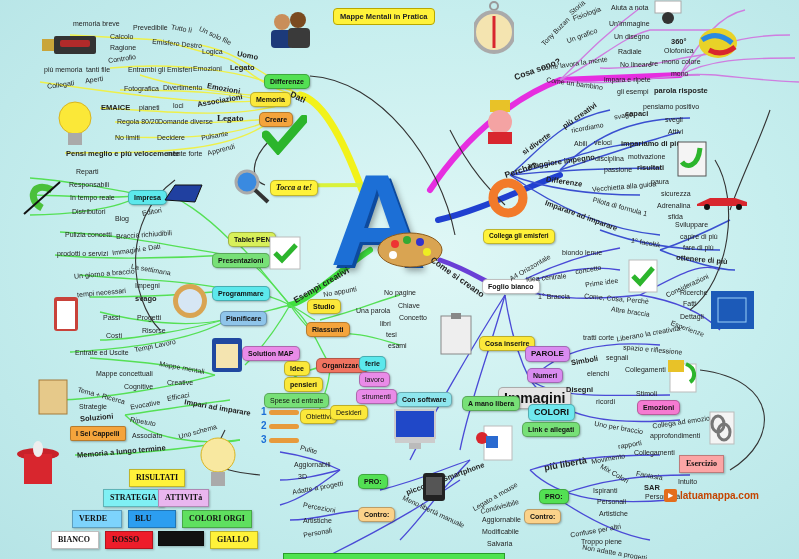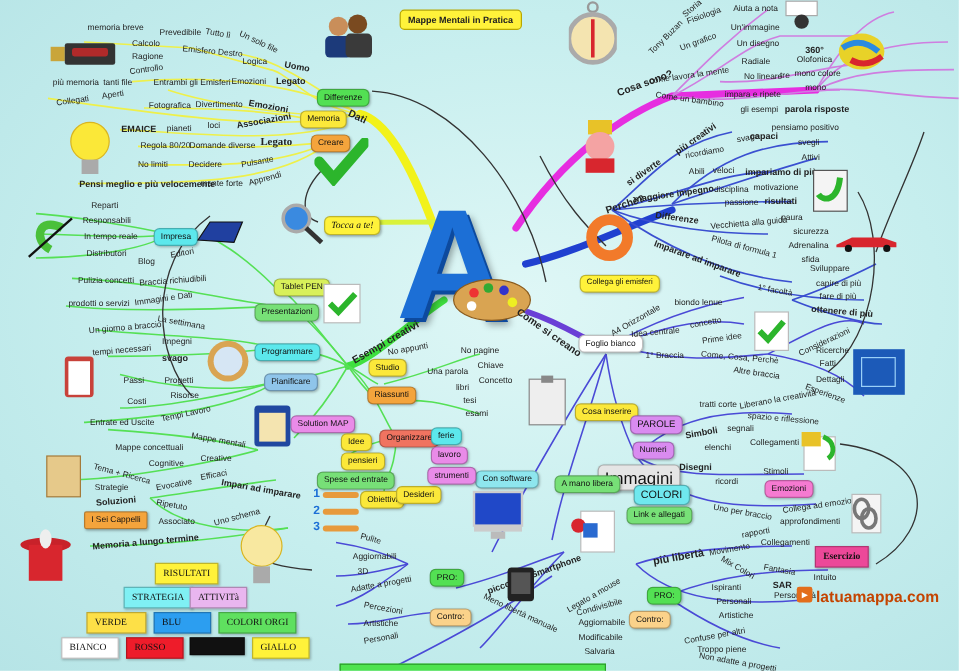--- a/index.html
+++ b/index.html
@@ -14,21 +14,21 @@
     position: absolute;
     font-size: 7px;
     color: #222;
     white-space: nowrap;
     line-height: 1;
   }
   .lbl.b { font-weight: bold; font-size: 7.5px; }
   .node {
     position: absolute;
     font-size: 7px;
-    font-weight: normal;
+    font-weight: bold;
     padding: 3px 5px;
     border-radius: 5px;
     white-space: nowrap;
     border: 1px solid rgba(0,0,0,0.25);
     box-shadow: 1px 1px 2px rgba(0,0,0,0.25);
     line-height: 1;
     color: #111;
   }
   .rect { border-radius: 0; font-family: "Liberation Serif", serif; font-size: 8px; padding: 4px 6px; }
   .title {
@@ -41,21 +41,21 @@
   .bigA {
     position: absolute; left: 330px; top: 155px;
     font-family: "Liberation Sans", sans-serif; font-weight: bold; font-size: 130px;
     color: #1c6fd6; line-height: 1;
     text-shadow: 3px 3px 0 #0d4a9e, 5px 6px 6px rgba(0,0,0,0.35);
   }
   .footer-bar {
     position: absolute; left: 283px; top: 553px; width: 222px; height: 8px;
     background: #4fe34f; border: 1px solid #2a9c2a;
   }
-  .site { position: absolute; left: 680px; top: 490px; font-weight: bold; font-size: 13px; color: #c44400; }
+  .site { position: absolute; left: 680px; top: 490px; font-weight: bold; font-size: 10px; color: #c44400; }
   .site-badge { position: absolute; left: 664px; top: 489px; width: 13px; height: 13px; background: #e36d1b; border-radius: 2px; color: #fff; font-size: 9px; font-weight: bold; text-align: center; line-height: 13px; }
 </style>
 </head>
 <body>
 
 <svg id="map" viewBox="0 0 799 559" xmlns="http://www.w3.org/2000/svg">
 
   <path d="M362 190 C340 130 320 100 300 95" stroke="#f2f21a" stroke-width="7" fill="none" stroke-linecap="round"></path>
   <path d="M372 185 C310 185 290 185 275 186" stroke="#d9f23a" stroke-width="4" fill="none"></path>
   <path d="M430 190 C470 130 520 95 560 80 L680 75" stroke="#e62ee0" stroke-width="6" fill="none" stroke-linecap="round"></path>
@@ -279,21 +279,21 @@
 <div class="lbl b" style="left:676px;top:256px;transform:rotate(5deg)">ottenere di più</div>
 
 <div class="node" style="left:482px;top:279px;background:#fff">Foglio bianco</div>
 <div class="node" style="left:479px;top:336px;background:#fbe83a">Cosa inserire</div>
 <div class="node" style="left:525px;top:346px;background:#d98bf0;font-size:8px">PAROLE</div>
 <div class="node" style="left:527px;top:368px;background:#d98bf0">Numeri</div>
 <div class="node" style="left:498px;top:387px;background:#e5e5e5;font-size:14px">Immagini</div>
 <div class="node" style="left:528px;top:404px;background:#6fe8ee;font-size:9px">COLORI</div>
 <div class="node" style="left:522px;top:422px;background:#77e077">Link e allegati</div>
 <div class="node" style="left:637px;top:400px;background:#f57ad1">Emozioni</div>
-<div class="node rect" style="left:679px;top:455px;background:#ec4899;font-weight:bold">Esercizio</div>
+<div class="node rect" style="left:679px;top:455px;background:#fca5a5;font-weight:bold">Esercizio</div>
 <div class="node" style="left:539px;top:489px;background:#53e053">PRO:</div>
 <div class="node" style="left:524px;top:509px;background:#fbd28a">Contro:</div>
 <div class="node" style="left:462px;top:396px;background:#77e077">A mano libera</div>
 <div class="node" style="left:396px;top:392px;background:#8ee6ee">Con software</div>
 <div class="node" style="left:358px;top:474px;background:#53e053">PRO:</div>
 <div class="node" style="left:358px;top:507px;background:#fbd28a">Contro:</div>
 
 <div class="lbl" style="left:507px;top:264px;transform:rotate(-30deg)">A4 Orizzontale</div>
 <div class="lbl" style="left:562px;top:249px">biondo lenue</div>
 <div class="lbl" style="left:526px;top:274px;transform:rotate(-5deg)">Idea centrale</div>
@@ -416,21 +416,21 @@
 <div class="lbl b" style="left:80px;top:414px;transform:rotate(-5deg)">Soluzioni</div>
 <div class="lbl b" style="left:184px;top:404px;transform:rotate(10deg)">Impari ad imparare</div>
 <div class="lbl" style="left:130px;top:418px;transform:rotate(10deg)">Ripetuto</div>
 <div class="lbl" style="left:132px;top:432px">Associato</div>
 <div class="lbl" style="left:178px;top:428px;transform:rotate(-15deg)">Uno schema</div>
 <div class="lbl b" style="left:77px;top:448px;transform:rotate(-5deg)">Memoria a lungo termine</div>
 
 <div class="node rect" style="left:129px;top:469px;background:#fff23a">RISULTATI</div>
 <div class="node rect" style="left:103px;top:489px;background:#7ff0f4">STRATEGIA</div>
 <div class="node rect" style="left:158px;top:489px;background:#e9b6ef">ATTIVITà</div>
-<div class="node rect" style="left:72px;top:510px;background:#fde047;width:50px">VERDE</div>
+<div class="node rect" style="left:72px;top:510px;background:#7dd3fc;width:50px">VERDE</div>
 <div class="node rect" style="left:128px;top:510px;background:#2c9ef0;width:48px">BLU</div>
 <div class="node rect" style="left:182px;top:510px;background:#5fe05f">COLORI ORGI</div>
 <div class="node rect" style="left:51px;top:531px;background:#ffffff;width:48px">BIANCO</div>
 <div class="node rect" style="left:105px;top:531px;background:#ee1c2a;width:48px">ROSSO</div>
 <div class="node rect" style="left:158px;top:531px;background:#111;width:46px;height:15px"></div>
 <div class="node rect" style="left:210px;top:531px;background:#fff23a;width:48px">GIALLO</div>
 
 <svg class="icon" style="left:42px;top:35px" width="55" height="20">
   <rect x="0" y="4" width="12" height="12" fill="#c9a53a"></rect>
     <rect x="12" y="1" width="42" height="18" rx="2" fill="#333"></rect>

